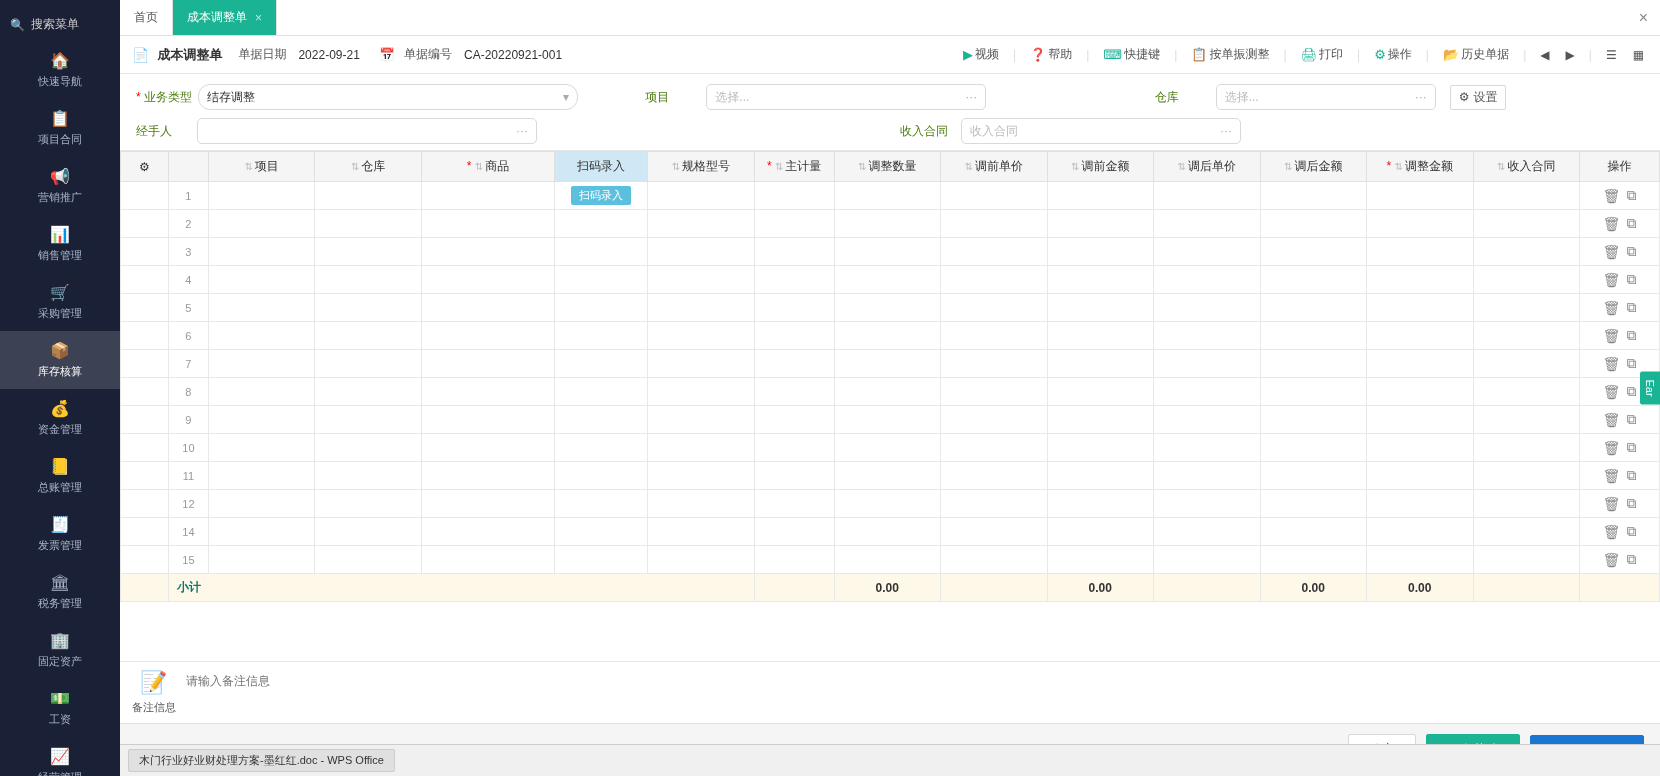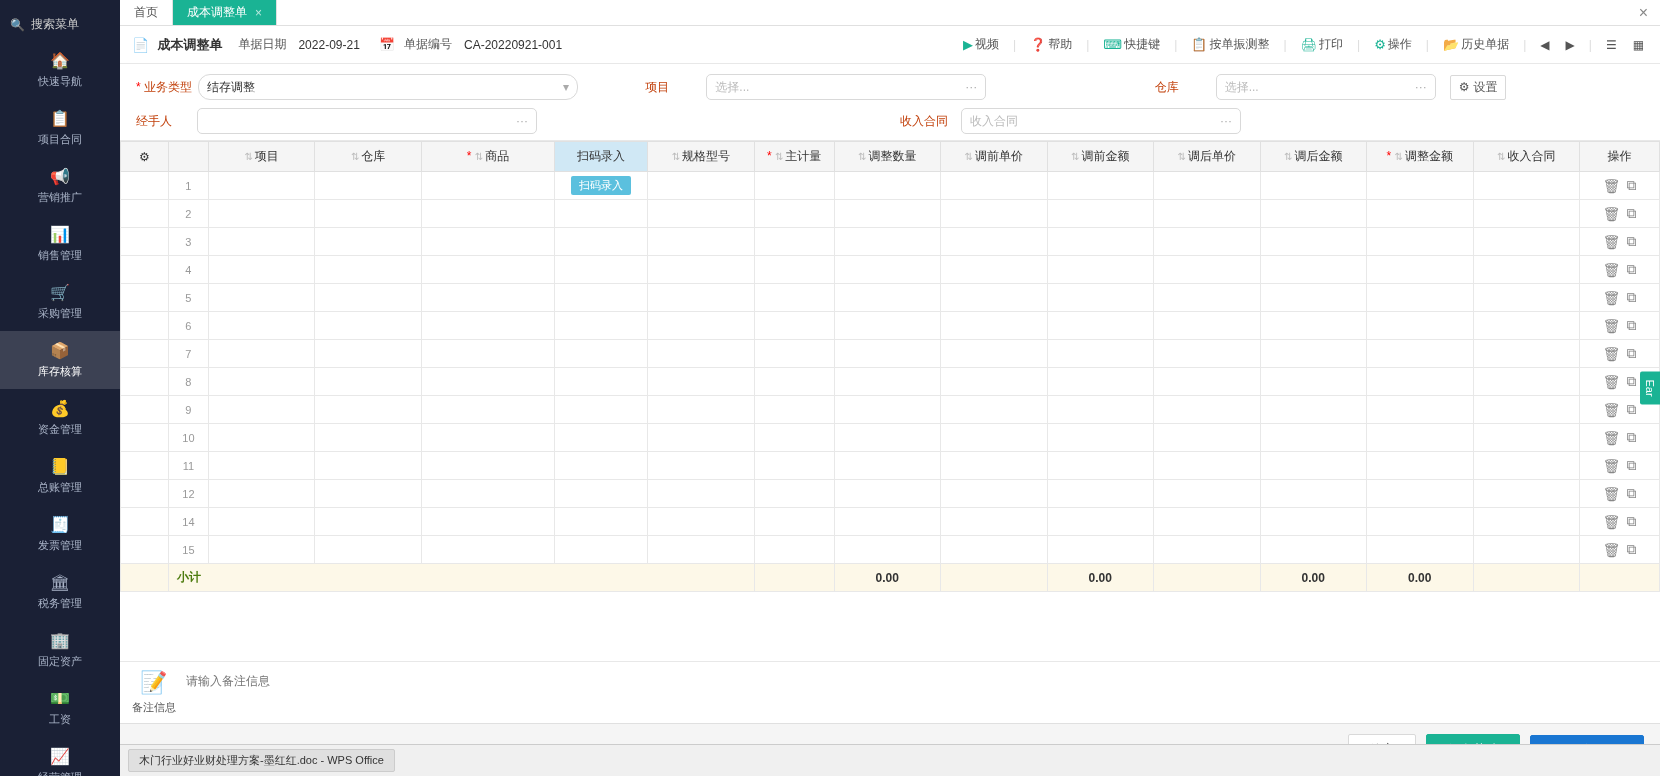--- a/index.html
+++ b/index.html
@@ -48,21 +48,21 @@
       overflow: hidden;
     }
 
     
     .tab-bar {
       background: #fff;
       display: flex;
       align-items: flex-start;
       border-bottom: 1px solid #e0e0e0;
       padding: 0;
-      height: 26px;
+      height: 36px;
       flex-shrink: 0;
     }
     .tab {
       display: flex;
       align-items: center;
       padding: 0 14px;
       height: 100%;
       cursor: pointer;
       border-right: 1px solid #e0e0e0;
       color: #555;
@@ -137,21 +137,21 @@
       align-items: center;
       gap: 0;
     }
     .form-field {
       display: flex;
       align-items: center;
       flex: 1;
       gap: 6px;
     }
     .form-label {
-      color: #c2410c;
+      color: #4d7c0f;
       white-space: nowrap;
       font-size: 12px;
       min-width: 55px;
     }
     .form-label.required::before {
       content: '* ';
       color: red;
     }
     .form-input {
       flex: 1;
@@ -268,21 +268,21 @@
     }
     .op-icons { display: flex; align-items: center; justify-content: center; gap: 6px; }
     .op-icon { color: #888; cursor: pointer; font-size: 14px; }
 
     
     .summary-row td {
       background: #fdf8e8;
       font-weight: bold;
       border-top: 1px solid #e0d8b0;
     }
-    .summary-label { color: #4d7c0f; }
+    .summary-label { color: #0f766e; }
 
     
     .notes-section {
       border-top: 1px solid #e8e8e8;
       display: flex;
       align-items: flex-start;
       padding: 8px 12px;
       gap: 10px;
       flex-shrink: 0;
     }

